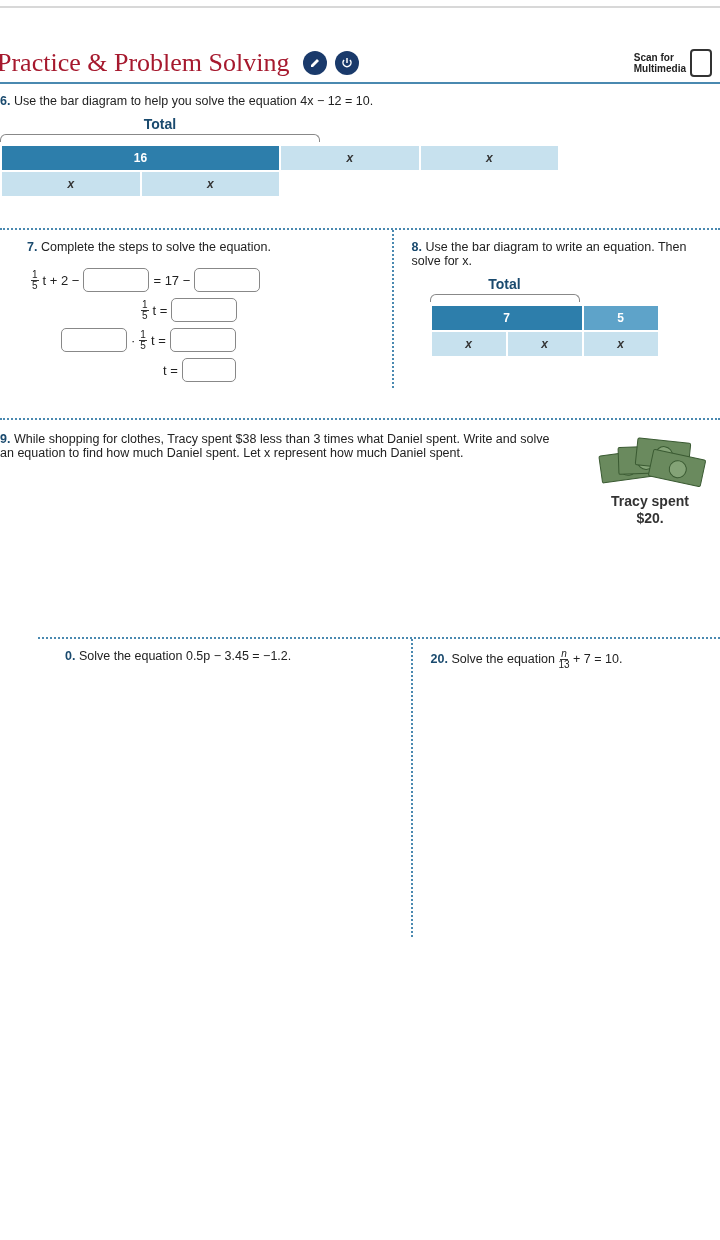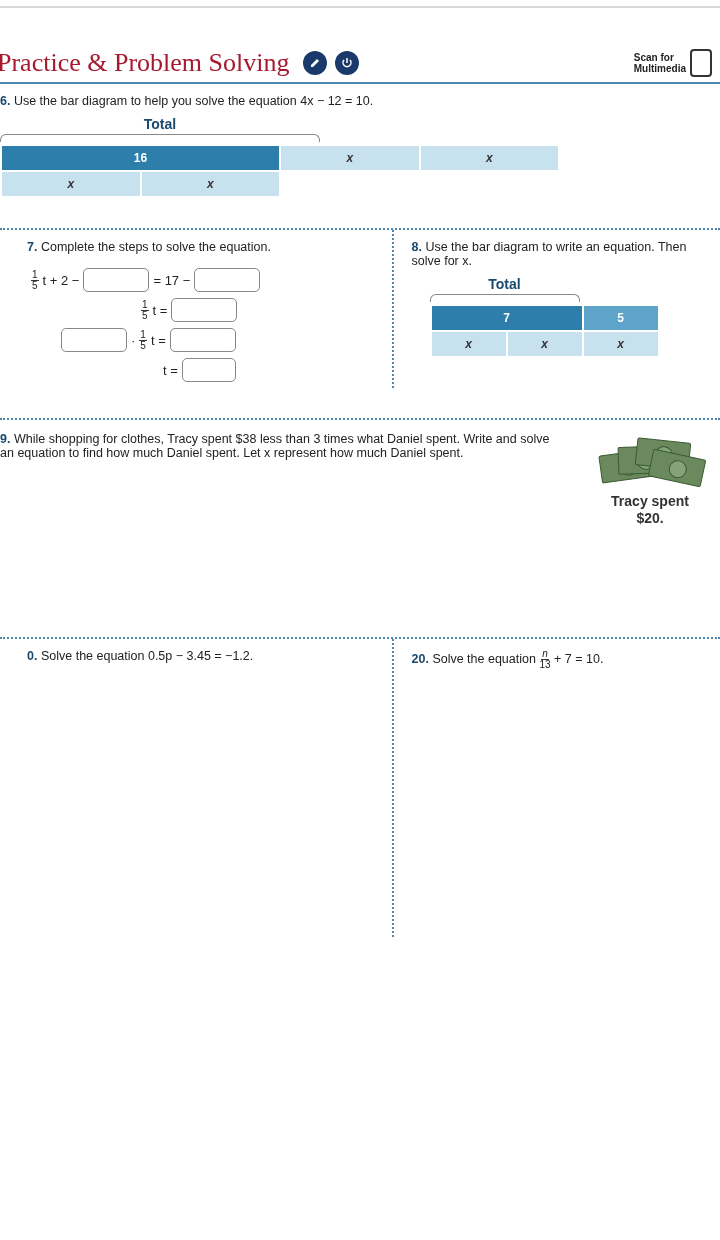--- a/index.html
+++ b/index.html
@@ -300,21 +300,21 @@
           <div class="bill b3"></div>
           <div class="bill b4"></div>
       </div>
       <div class="caption">
         <span>Tracy spent</span><br>
         <span>$20.</span>
       </div>
     </div>
   </div>
 
-  <div class="two-col hsep-row" style="margin-top:110px;min-height:300px;">
+  <div class="two-col hsep-row" style="margin-top:110px;min-height:300px;margin-left:38px;">
     <div style="padding-top:10px;">
       <div class="q-prompt">
         <span class="q-lead">0.</span>
         <span>Solve the equation 0.5p − 3.45 = −1.2.</span>
       </div>
     </div>
     <div class="vsep" style="padding-top:10px;">
       <div class="q-prompt">
         <span class="q-lead">20.</span>
         <span>Solve the equation </span><span class="frac">

